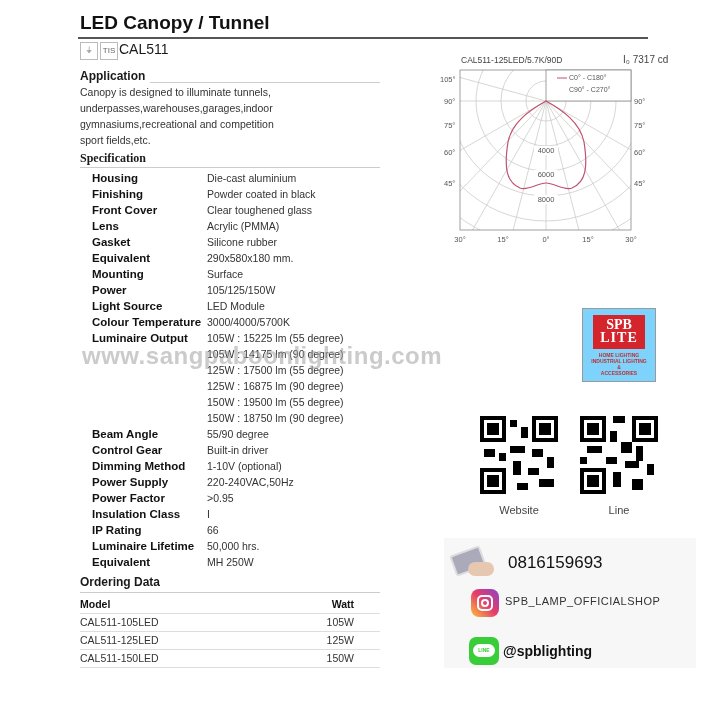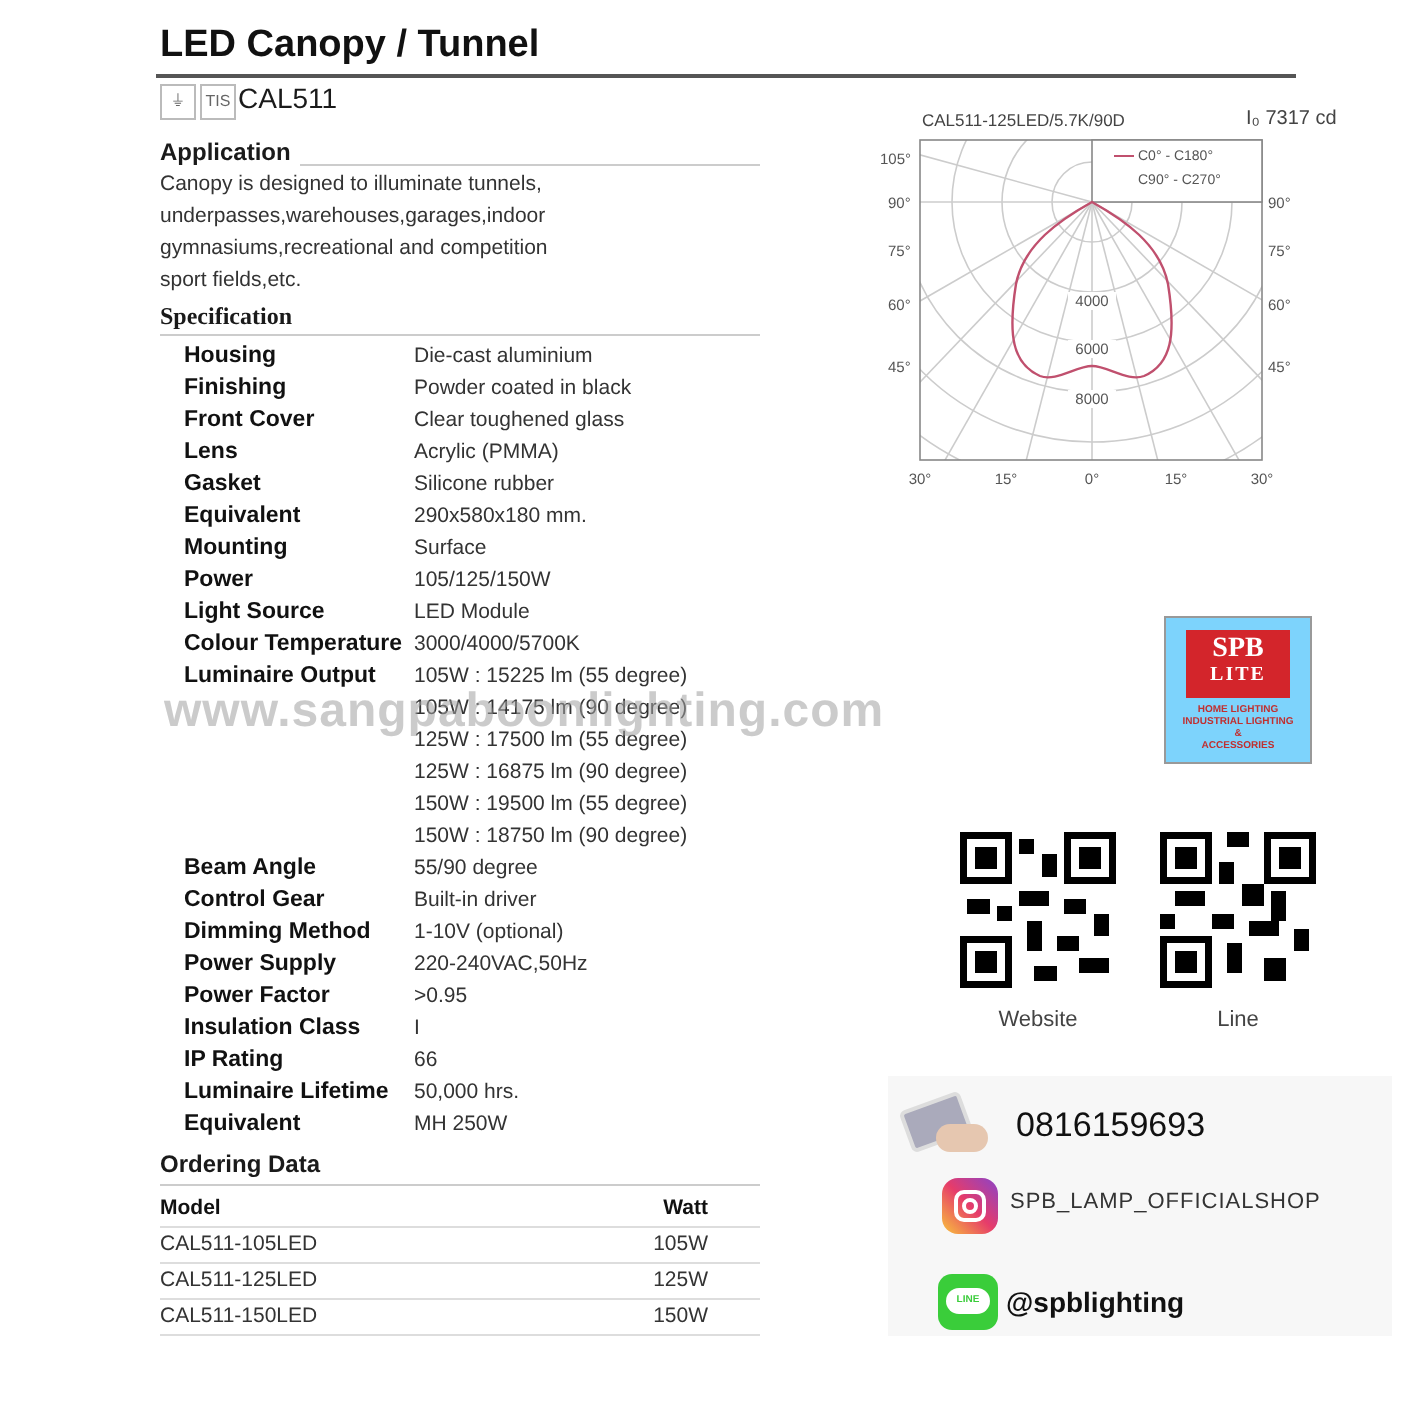--- a/index.html
+++ b/index.html
@@ -18,21 +18,21 @@
   .row .v{color:#333;}
   .watermark{left:82px;top:342px;font-size:24px;font-weight:bold;color:rgba(160,160,160,0.55);letter-spacing:0.5px;white-space:nowrap;}
   .order{left:80px;top:596px;width:300px;font-size:10.5px;color:#333;}
   .order .orow{display:flex;justify-content:space-between;height:17px;line-height:17px;border-bottom:1px solid #ddd;padding-right:26px;}
   .order .ohead{font-weight:bold;color:#111;}
   .polar-head{left:461px;top:55px;font-size:8.5px;color:#444;}
   .polar-i{left:623px;top:54px;font-size:10px;color:#444;}
   .logo{left:582px;top:308px;width:72px;height:72px;border:1px solid #999;background:#7dd3fc;}
   .logo .red{position:absolute;left:10px;top:6px;width:52px;height:34px;background:#d3252b;color:#fff;text-align:center;font-family:"Liberation Serif",serif;font-weight:bold;}
   .logo .t1{font-size:14px;line-height:15px;margin-top:2px;}
-  .logo .t2{font-size:10px;line-height:12px;letter-spacing:1px;}
+  .logo .t2{font-size:14px;line-height:12px;letter-spacing:1px;}
   .logo .sub{position:absolute;left:0;top:43px;width:72px;text-align:center;font-size:5px;color:#c03030;line-height:6px;font-weight:bold;}
   .qr{width:78px;height:78px;}
   .qr-label{font-size:11px;color:#444;text-align:center;width:80px;}
   .contact-box{left:444px;top:538px;width:252px;height:130px;background:#f7f7f7;}
   .phone{left:508px;top:553px;font-size:17px;color:#111;}
   .ig{left:505px;top:595px;font-size:11px;color:#333;letter-spacing:0.5px;}
   .line{left:503px;top:643px;font-size:14px;font-weight:bold;color:#111;}
 </style>
 </head>
 <body>

